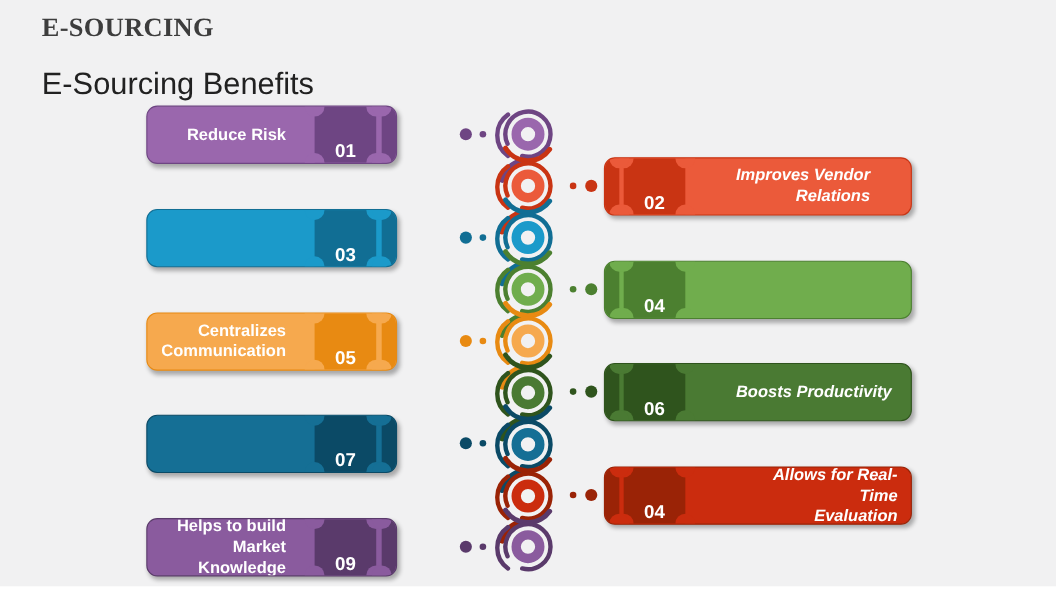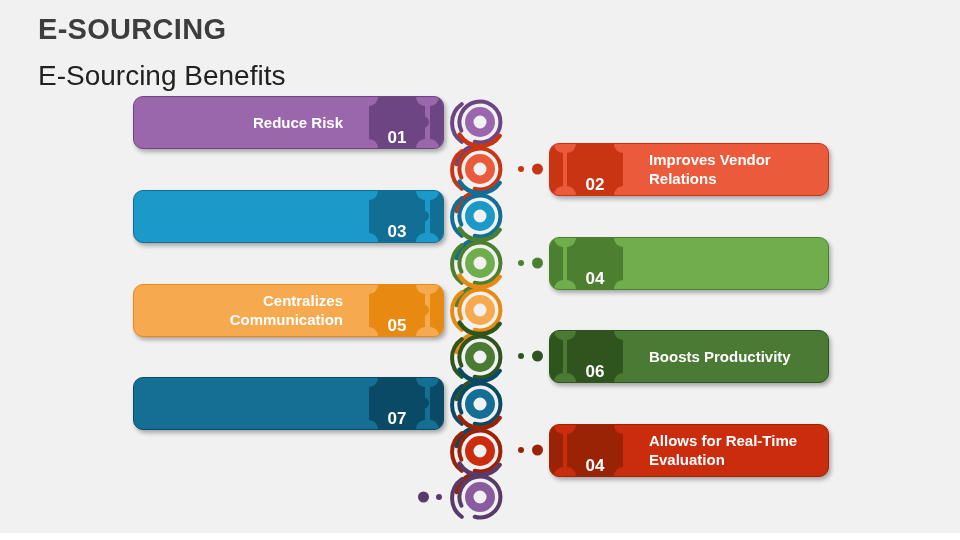--- a/index.html
+++ b/index.html
@@ -4,44 +4,44 @@
 <style>
   html,body{margin:0;padding:0;}
   body{
     width:960px;height:540px;position:relative;overflow:hidden;
     background:#f1f1f2;
     font-family:"Liberation Sans", sans-serif;
   }
   .slide{position:absolute;inset:0;}
   .title{
     position:absolute;left:38px;top:13px;margin:0;
-    font-size:29px;font-weight:bold;color:#3d3d3d;letter-spacing:.3px;
+    font-size:24px;font-weight:bold;color:#3d3d3d;letter-spacing:.3px;font-family:Liberation Serif, serif;
   }
   .subtitle{
     position:absolute;left:38px;top:60px;margin:0;
     font-size:28px;font-weight:normal;color:#212121;
   }
   .footer-strip{position:absolute;left:0;right:0;bottom:0;height:7px;background:#ffffff;}
 
   .row{position:absolute;left:0;width:960px;height:53px;--main:#999;--dark:#555;}
   .bar{
     position:absolute;top:0;height:53px;box-sizing:border-box;
     background:var(--main);border:1px solid var(--dark);border-radius:10px;
     box-shadow:2px 3px 4px rgba(0,0,0,.30);
     overflow:hidden;
   }
-  .side-left  .bar{left:133px;width:311px;}
+  .side-left  .bar{left:133px;width:228px;}
   .side-right .bar{left:549px;width:280px;}
 
   .label{
     position:absolute;top:0;bottom:0;display:flex;align-items:center;
     color:#fff;font-size:15px;font-weight:bold;line-height:19px;white-space:pre-line;
   }
   .side-left  .label{left:12px;right:100px;justify-content:flex-end;text-align:right;}
-  .side-right .label{left:99px;right:12px;justify-content:flex-start;text-align:left;}
+  .side-right .label{left:119px;right:12px;justify-content:flex-start;text-align:right;font-style:italic;}
 
   .ticket{
     position:absolute;top:0;bottom:0;width:56px;background:var(--dark);
     display:flex;align-items:flex-end;justify-content:center;
   }
   .side-left  .ticket{right:18px;}
   .side-right .ticket{left:17px;}
   .num{color:#fff;font-size:17px;font-weight:bold;}
 
   .bracket{position:absolute;top:0;bottom:0;width:13px;background:var(--dark);}
@@ -252,19 +252,34 @@
           </div>
           <div class="bracket">
             <span class="notch n-tr"></span>
             <span class="notch n-br"></span>
           </div>
         </div>
         <span class="dot big"></span>
         <span class="dot small"></span>
       </div>
       <div class="row side-left" style="top: 470.5px; --main: #8a5b9e; --dark: #5a3a6b;">
+        <div class="bar">
+          <div class="label">Helps to build
+Market Knowledge</div>
+          <div class="ticket">
+            <span class="notch n-tl"></span>
+            <span class="notch n-tr"></span>
+            <span class="notch n-bl"></span>
+            <span class="notch n-br"></span>
+            <span class="num">09</span>
+          </div>
+          <div class="bracket">
+            <span class="notch n-tl"></span>
+            <span class="notch n-bl"></span>
+          </div>
+        </div>
         <span class="dot big"></span>
         <span class="dot small"></span>
       </div>
     </div>
 
   <div class="footer-strip"></div>
 </div>
 
 </body></html>

